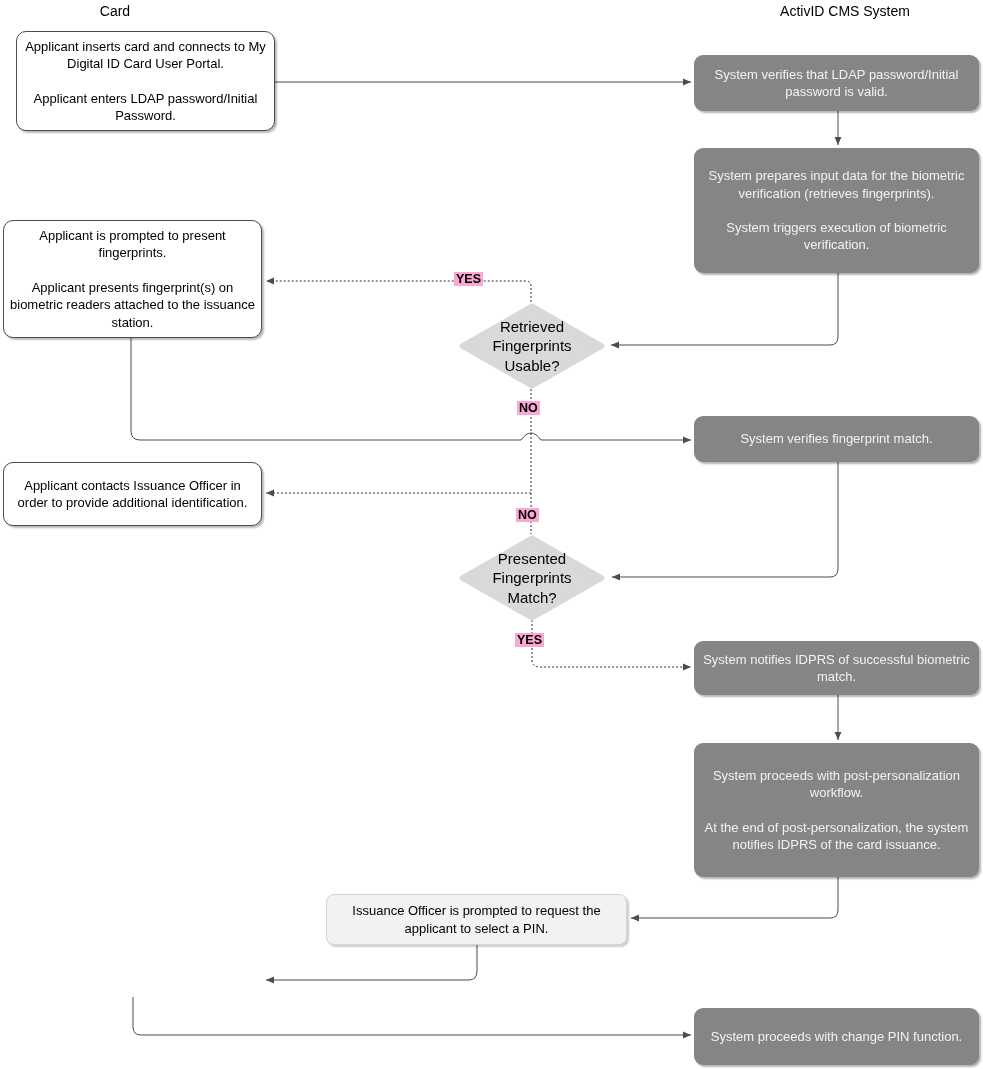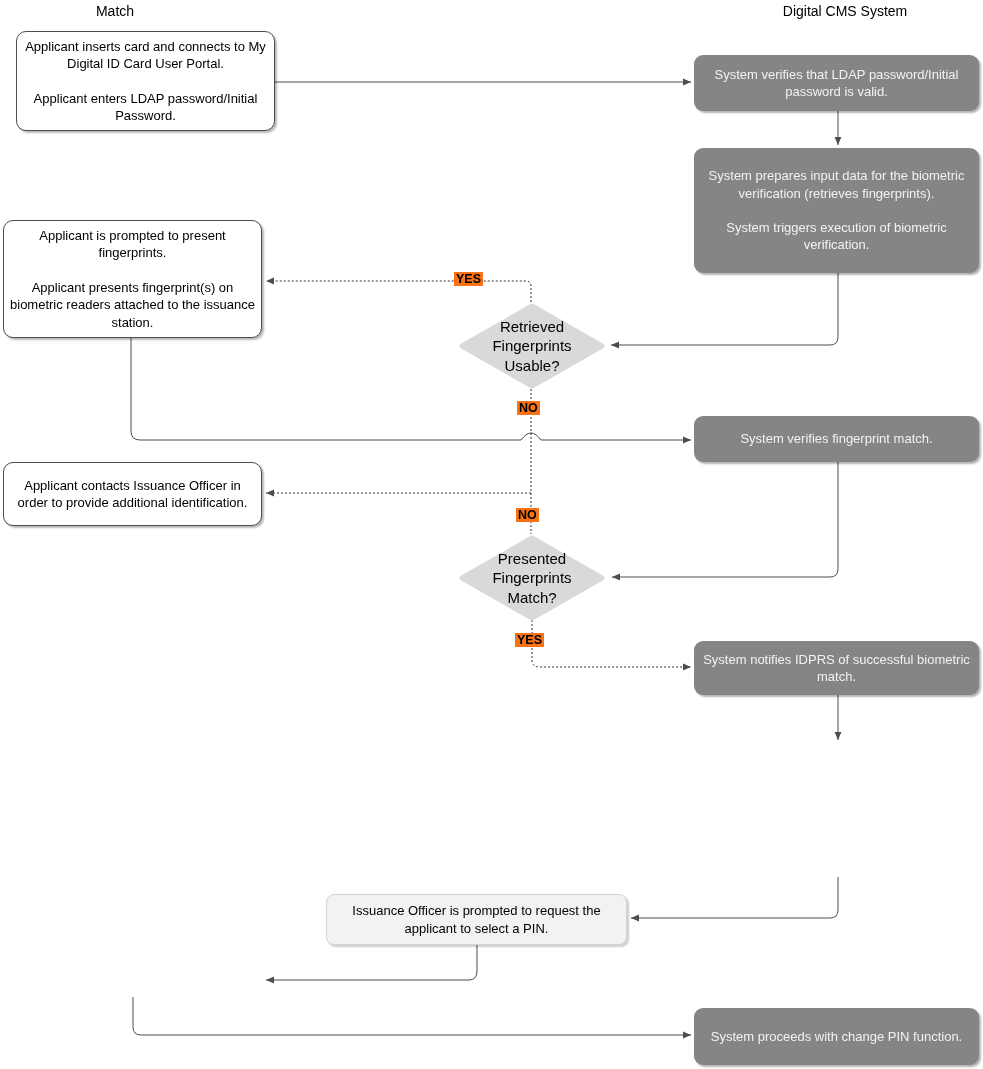--- a/index.html
+++ b/index.html
@@ -29,21 +29,21 @@
     box-shadow:2px 2px 2px rgba(0,0,0,0.2); padding:2px 6px;
   }
   .diamond { position:absolute; }
   .diamond-label {
     position:absolute; left:0; top:0; right:0; bottom:0;
     display:flex; align-items:center; justify-content:center;
     text-align:center; font-size:15px; line-height:1.3; white-space:pre-line;
   }
   .branch-label {
     position:absolute; font-weight:bold; font-size:12.5px;
-    background:#f97316; padding:0 2px; color:#000;
+    background:#f9a8d4; padding:0 2px; color:#000;
   }
 </style>
 </head>
 <body>
 
 <div class="canvas">
 
   <svg class="wires">
     <defs>
       <marker id="arr" viewBox="0 0 8 8" refX="8" refY="4" markerWidth="8" markerHeight="8" orient="auto-start-reverse">
@@ -62,39 +62,42 @@
       <path d="M 133 997 V 1027 Q 133 1035 141 1035 H 691" marker-end="url(#arr)"></path>
     </g>
     <g fill="none" stroke="#2e2e2e" stroke-width="1" stroke-dasharray="2 2">
       <path d="M 531 302 V 286 Q 531 281 525 281 H 266" marker-end="url(#arr)"></path>
       <path d="M 531 389 V 534"></path>
       <path d="M 531 493 H 266" marker-end="url(#arr)"></path>
       <path d="M 532 620 V 660 Q 532 667 540 667 H 691" marker-end="url(#arr)"></path>
     </g>
   </svg>
 
-  <div class="col-header" style="left:25px; width:180px;">Match</div>
-  <div class="col-header" style="left:745px; width:200px;">Digital CMS System</div>
+  <div class="col-header" style="left:25px; width:180px;">Card</div>
+  <div class="col-header" style="left:745px; width:200px;">ActivID CMS System</div>
 
   <div class="node user-box" style="left:16px; top:31px; width:259px; height:100px;">Applicant inserts card and connects to My Digital ID Card User Portal.
 
 Applicant enters LDAP password/Initial Password.</div>
   <div class="node user-box" style="left:3px; top:220px; width:259px; height:118px;">Applicant is prompted to present fingerprints.
 
 Applicant presents fingerprint(s) on biometric readers attached to the issuance station.</div>
   <div class="node user-box" style="left:3px; top:462px; width:259px; height:64px;">Applicant contacts Issuance Officer in order to provide additional identification.</div>
 
   <div class="node sys-box" style="left:694px; top:55px; width:285px; height:56px;">System verifies that LDAP password/Initial password is valid.</div>
 
   <div class="node io-box" style="left:326px; top:894px; width:301px; height:51px;">Issuance Officer is prompted to request the applicant to select a PIN.</div>
   <div class="node sys-box" style="left:694px; top:416px; width:285px; height:46px;">System verifies fingerprint match.</div>
   <div class="node sys-box" style="left:694px; top:148px; width:285px; height:125px;">System prepares input data for the biometric verification (retrieves fingerprints).
 
 System triggers execution of biometric verification.</div>
   <div class="node sys-box" style="left:694px; top:641px; width:285px; height:54px;">System notifies IDPRS of successful biometric match.</div>
+  <div class="node sys-box" style="left:694px; top:743px; width:285px; height:134px;">System proceeds with post-personalization workflow.
+
+At the end of post-personalization, the system notifies IDPRS of the card issuance.</div>
   <div class="node sys-box" style="left:694px; top:1008px; width:285px; height:57px;">System proceeds with change PIN function.</div>
 
   <div class="diamond" style="left:458px; top:303px; width:148px; height:86px;">
     <svg width="148" height="86">
       <polygon points="74,3 144,43 74,83 4,43" fill="#d9d9d9" stroke="#d9d9d9" stroke-width="5" stroke-linejoin="round"></polygon>
     </svg>
     <div class="diamond-label">Retrieved
 Fingerprints
 Usable?</div>
   </div>

